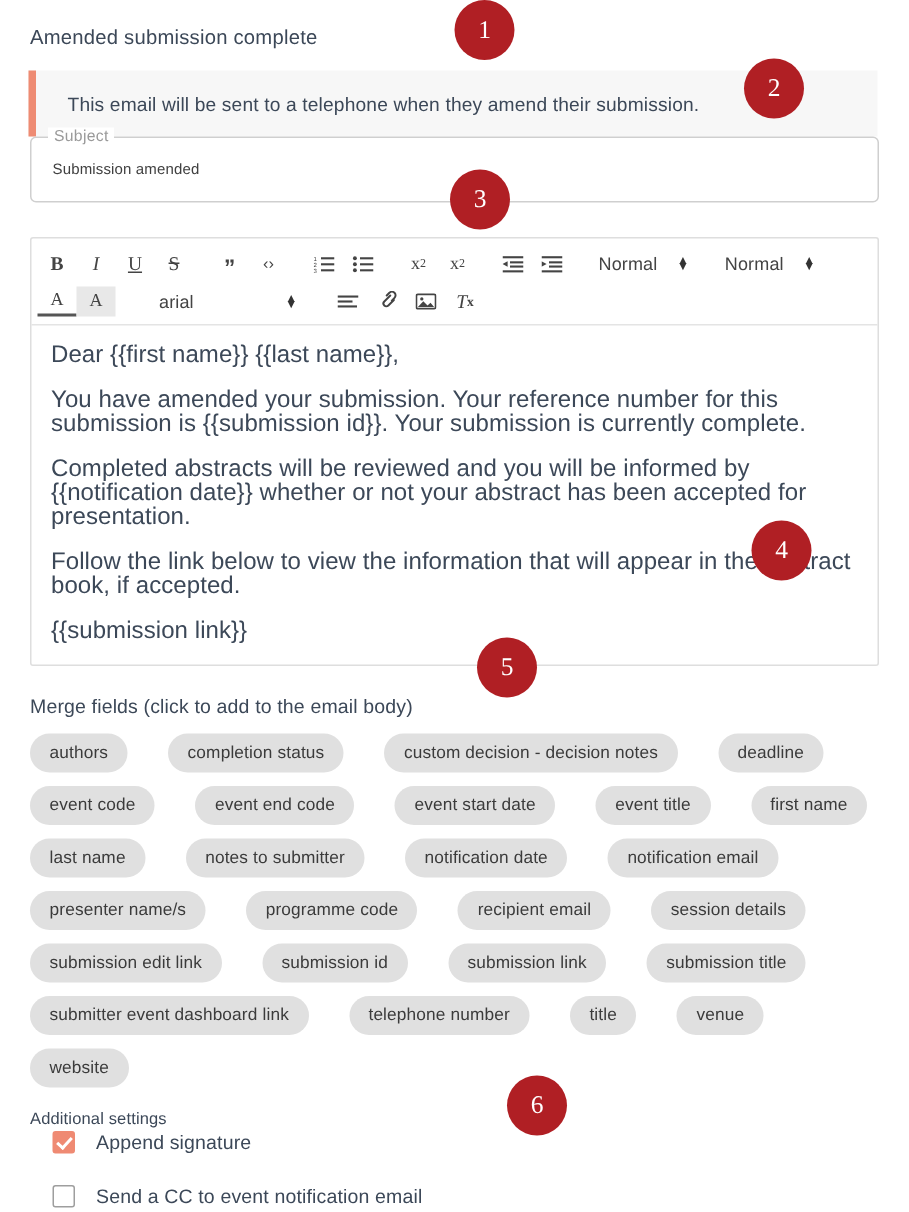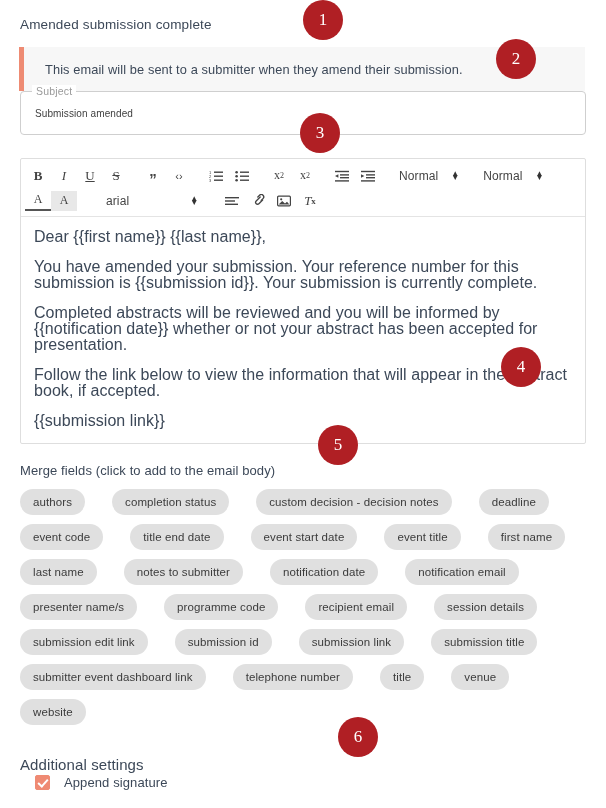--- a/index.html
+++ b/index.html
@@ -163,23 +163,23 @@
     align-items: center;
     padding: 0 13px;
     font-size: 11.5px;
     cursor: pointer;
     white-space: nowrap;
     letter-spacing: .1px;
   }
 
   
   .settings-title {
-    margin-top: 31px;
-    color: #3c4858;
-    font-size: 15px;
+    margin-top: 15px;
+    color: #3c4858;
+    font-size: 11px;
     letter-spacing: .1px;
   }
   .check-row {
     display: flex;
     align-items: flex-start;
     height: 34px;
     margin-top: 2px;
     padding-left: 15px;
   }
   .cbox {
@@ -227,21 +227,21 @@
   }
 </style>
 </head>
 <body>
 
 <div class="page">
 
   <div class="page-title">Amended submission complete</div>
 
   <div class="alert">
-    <span class="alert-text">This email will be sent to a submitter when they amend their submission.</span>
+    <span class="alert-text">This email will be sent to a telephone when they amend their submission.</span>
   </div>
 
   <div class="field-wrap">
     <div class="outlined">
       <span class="outlined-label">Subject</span>
       <input class="outlined-value" readonly="" value="Submission amended" style="">
     </div>
   </div>
 
   <div class="editor">
@@ -368,21 +368,21 @@
     </div>
   </div>
 
   <div class="merge-title">Merge fields (click to add to the email body)</div>
   <div class="chips" id="chips">
       <div class="chip">authors</div>
       <div class="chip">completion status</div>
       <div class="chip">custom decision - decision notes</div>
       <div class="chip">deadline</div>
       <div class="chip">event code</div>
-      <div class="chip">title end date</div>
+      <div class="chip">event end code</div>
       <div class="chip">event start date</div>
       <div class="chip">event title</div>
       <div class="chip">first name</div>
       <div class="chip">last name</div>
       <div class="chip">notes to submitter</div>
       <div class="chip">notification date</div>
       <div class="chip">notification email</div>
       <div class="chip">presenter name/s</div>
       <div class="chip">programme code</div>
       <div class="chip">recipient email</div>

